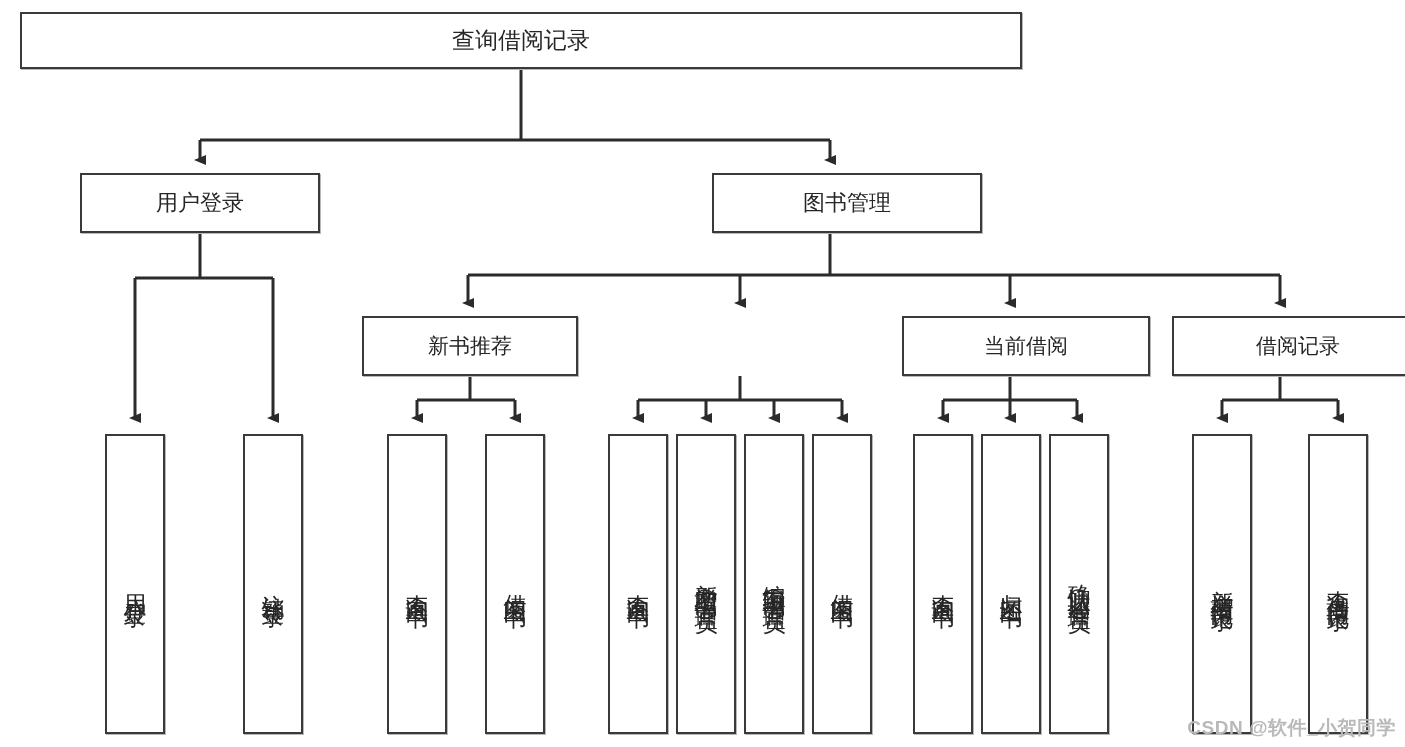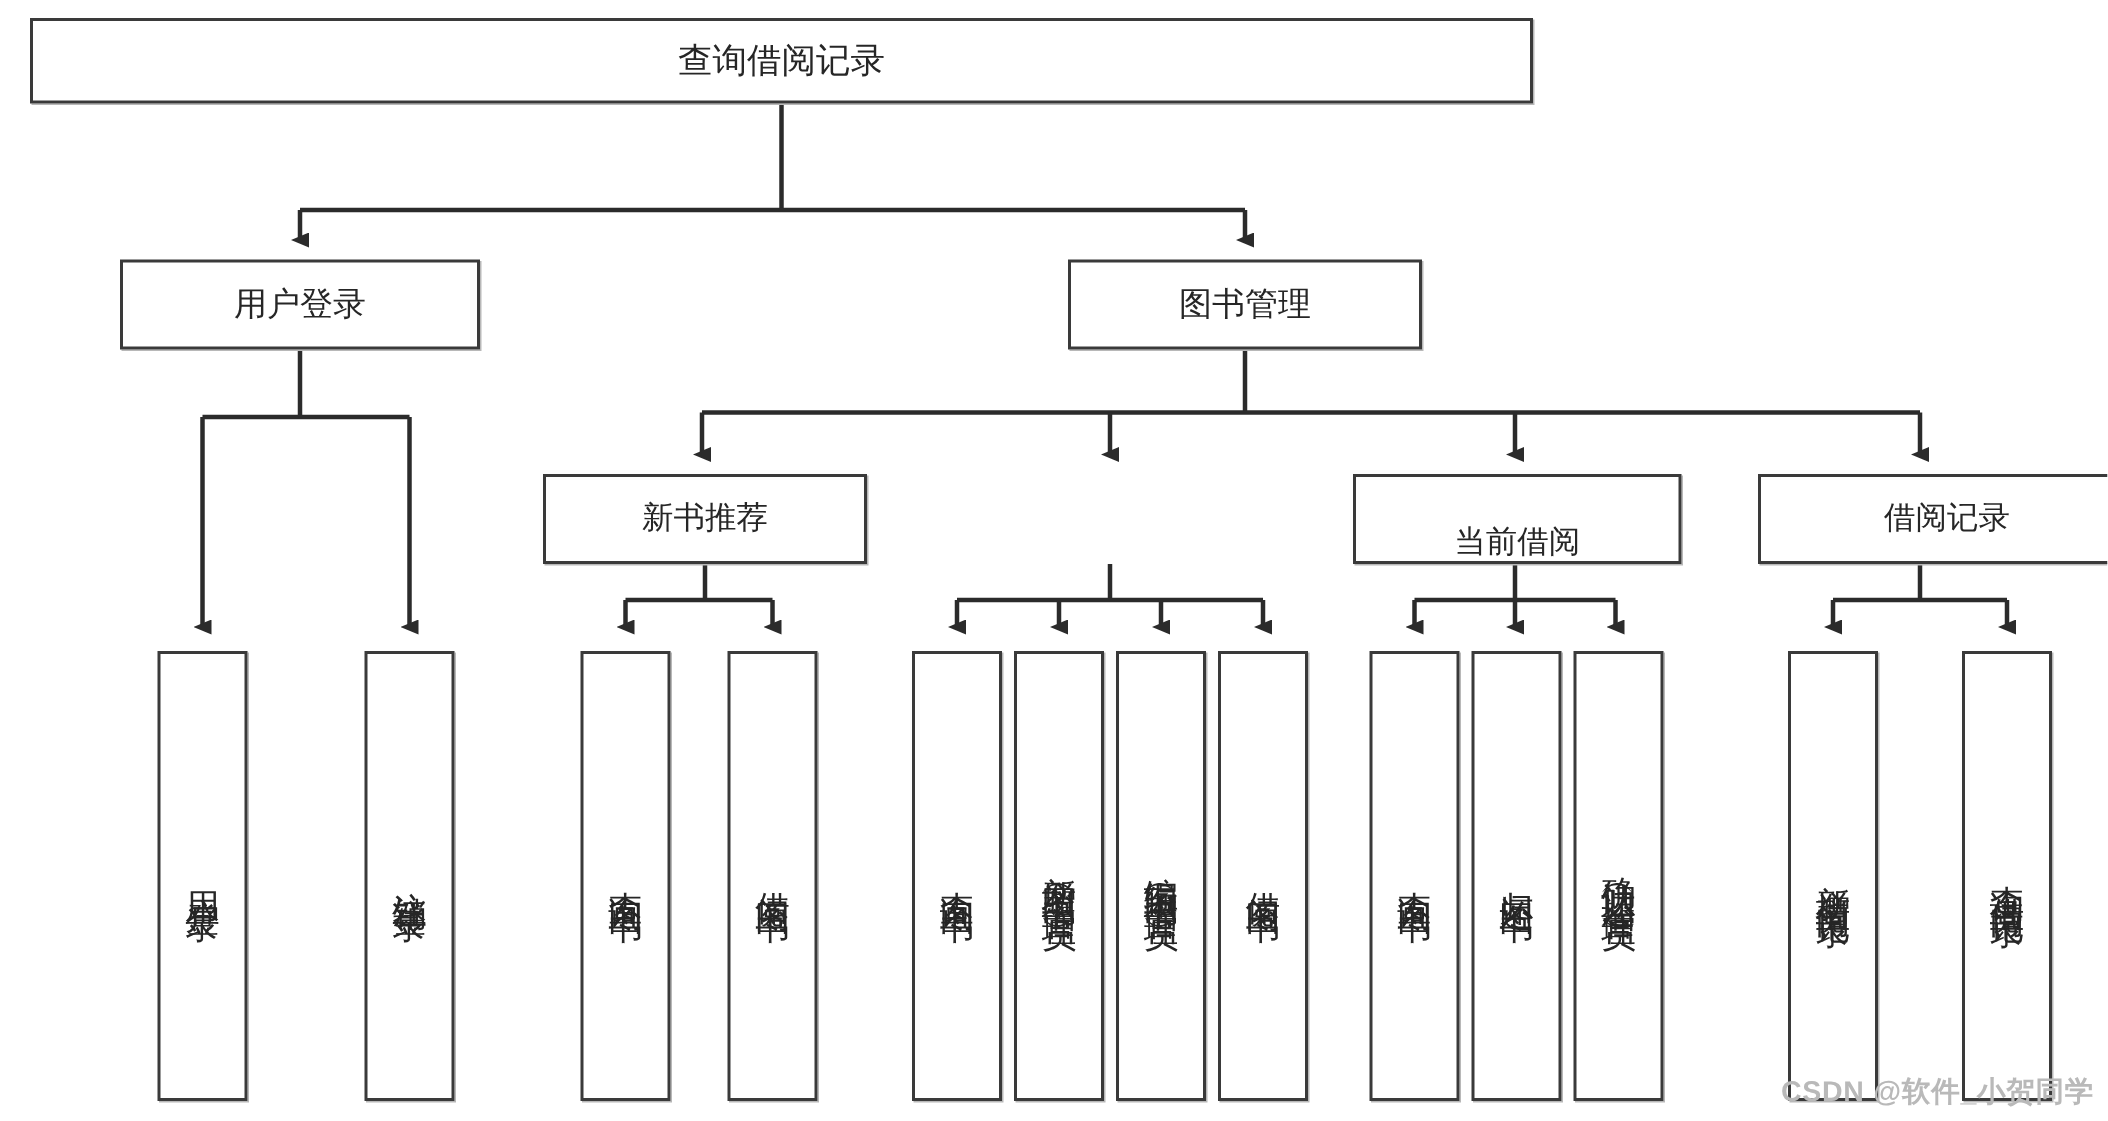--- a/index.html
+++ b/index.html
@@ -123,28 +123,28 @@
     </g>
   </svg>
 
   <div class="node node-root" style="left:20px; top:12px; width:1002px; height:57px;">
     <span class="label">查询借阅记录</span>
   </div>
 
   <div class="node node-l2" style="left:80px; top:173px; width:240px; height:60px;">
     <span class="label">用户登录</span>
   </div>
-  <div class="node node-l2" style="left:712px; top:173px; width:236px; height:60px;align-items:center;">
+  <div class="node node-l2" style="left:712px; top:173px; width:270px; height:60px;align-items:center;">
     <span class="label">图书管理</span>
   </div>
 
   <div class="node node-l3" style="left:362px; top:316px; width:216px; height:60px;">
     <span class="label">新书推荐</span>
   </div>
-  <div class="node node-l3" style="left:902px; top:316px; width:219px; height:60px;align-items:flex-end;">
+  <div class="node node-l3" style="left:902px; top:316px; width:248px; height:60px;">
     <span class="label">当前借阅</span>
   </div>
   <div class="node node-l3" style="left:1172px; top:316px; width:252px; height:60px;">
     <span class="label">借阅记录</span>
   </div>
 
   <div class="node node-leaf" style="left:105px; top:434px; width:60px; height:300px;">
     <span class="label">用户登录</span>
   </div>
   <div class="node node-leaf" style="left:243px; top:434px; width:60px; height:300px;">

